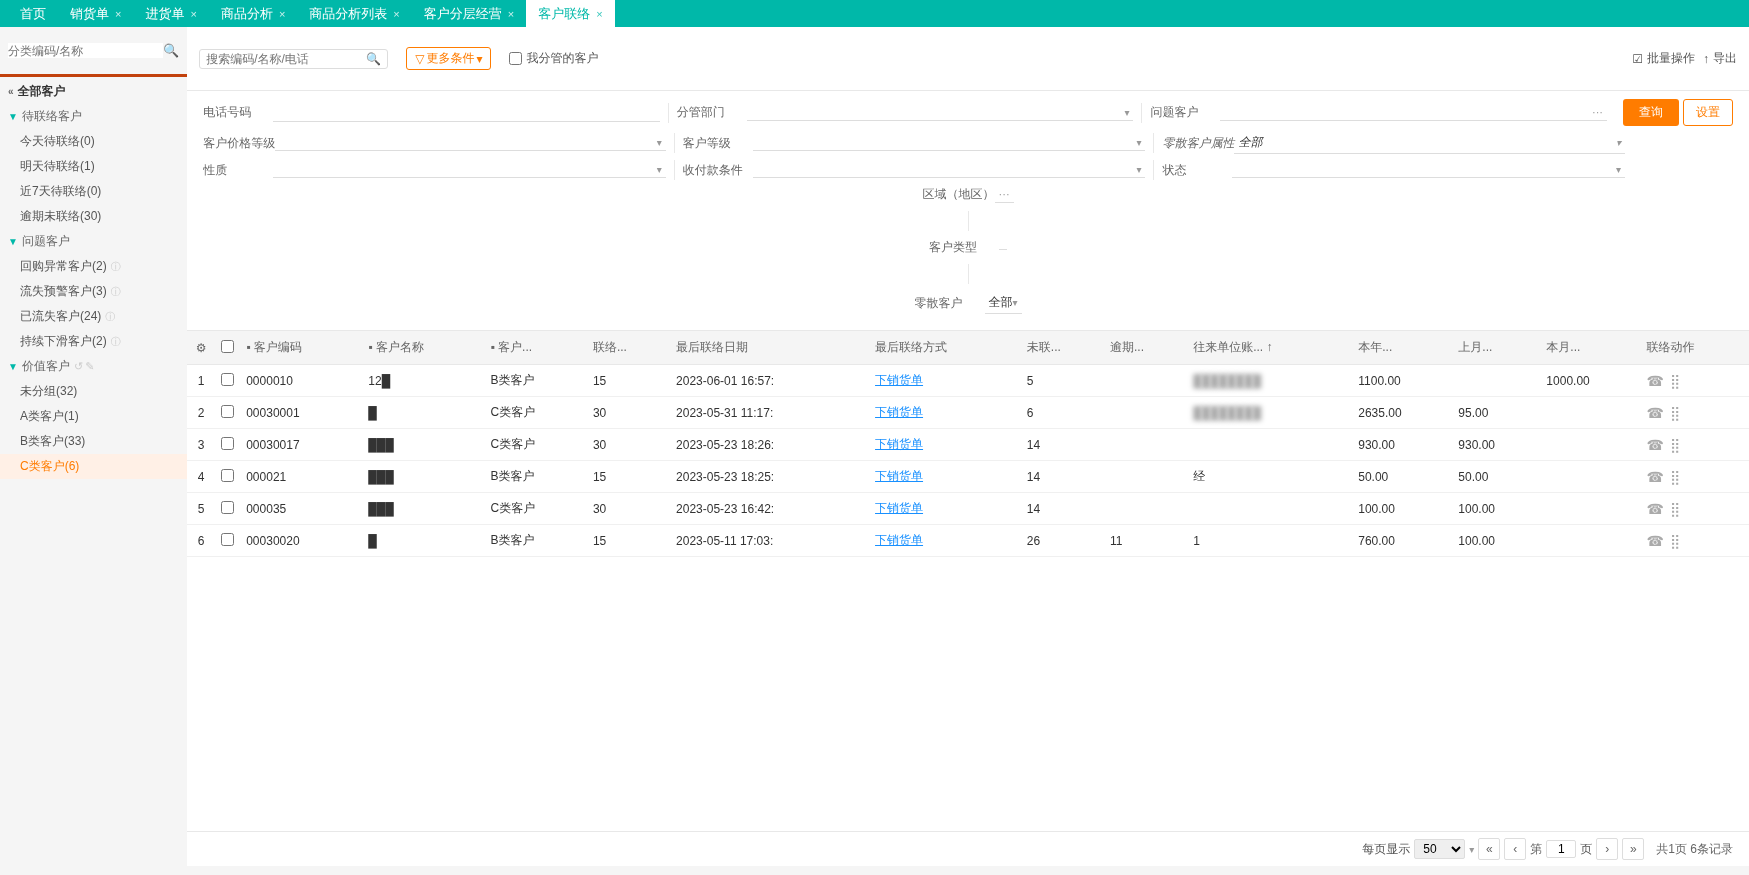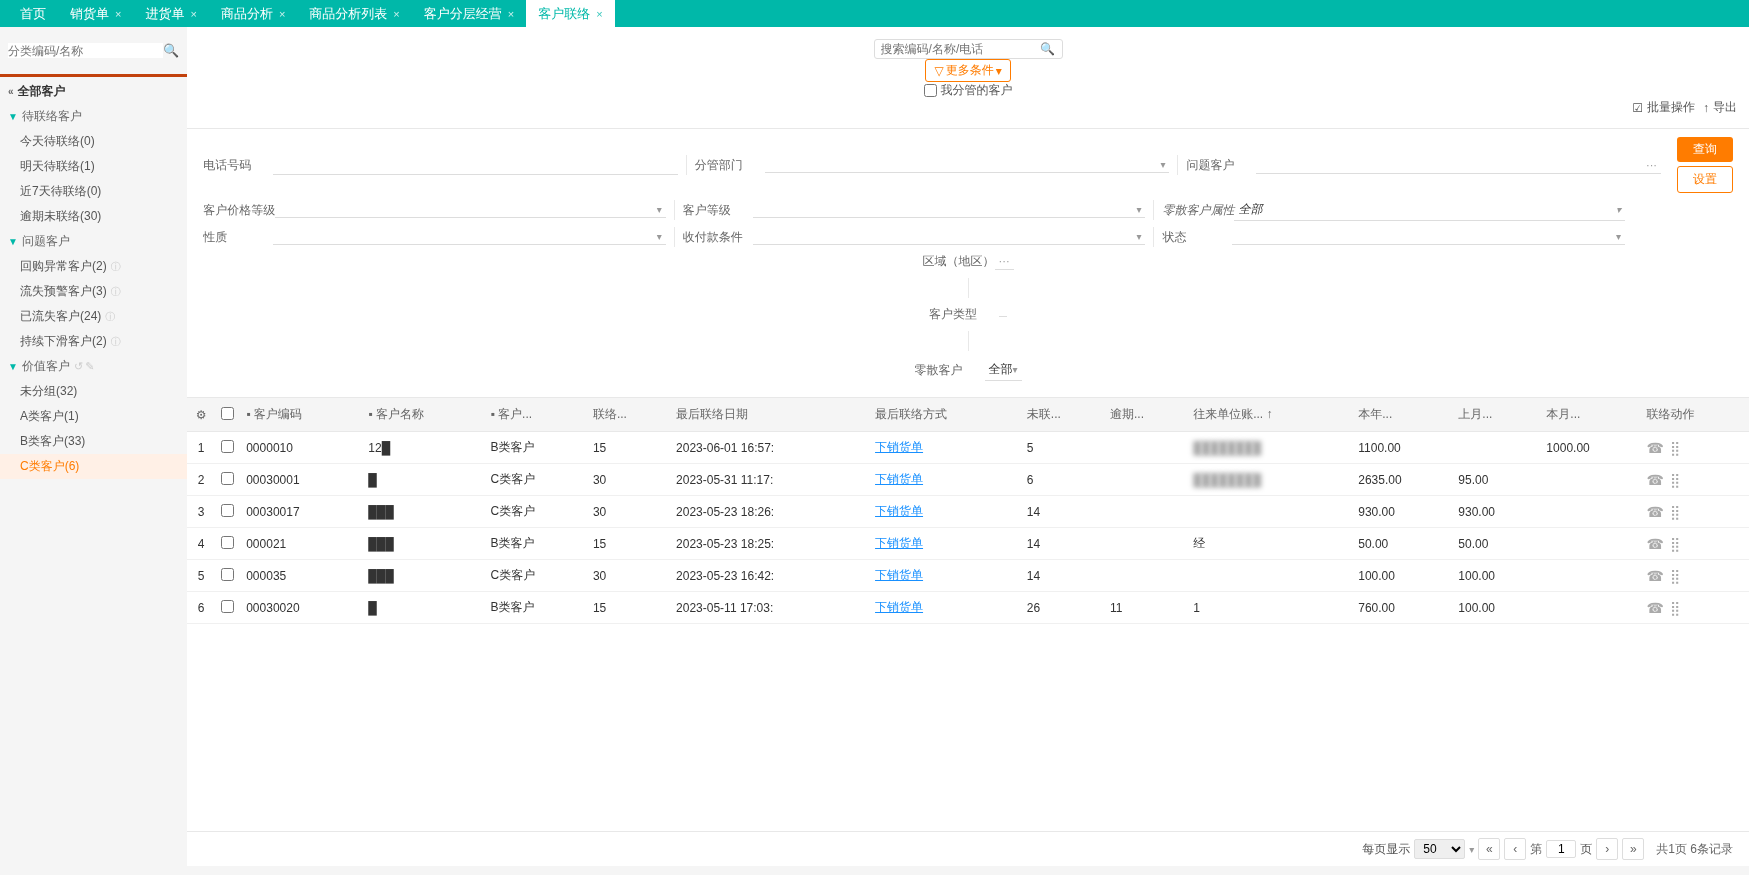--- a/index.html
+++ b/index.html
@@ -21,21 +21,21 @@
     .sidebar-group-title { padding: 4px 8px; font-size: 12px; color: #666; display: flex; align-items: center; }
     .sidebar-group-title .triangle { color: #00b8a9; margin-right: 4px; font-size: 10px; }
     .sidebar-item { padding: 4px 8px 4px 20px; font-size: 12px; color: #555; cursor: pointer; display: flex; align-items: center; }
     .sidebar-item.active { background: #fff0e6; color: #ff7c00; }
     .sidebar-item .info-icon { margin-left: 4px; color: #ccc; font-size: 10px; }
 
     
     .content-area { flex: 1; display: flex; flex-direction: column; overflow: hidden; background: #f5f5f5; }
 
     
-    .filter-bar { background: #fff; padding: 12px 12px; display: flex; align-items: center; gap: 0; border-bottom: 1px solid #e8e8e8; flex-direction: column; }
+    .filter-bar { background: #fff; padding: 20px 12px; display: flex; align-items: center; gap: 18px; border-bottom: 1px solid #e8e8e8; }
     .filter-search { display: flex; align-items: center; border: 1px solid #ddd; border-radius: 3px; padding: 2px 6px; min-width: 180px; }
     .filter-search input { border: none; outline: none; font-size: 12px; color: #999; width: 140px; }
     .filter-search .s-icon { color: #ccc; }
     .filter-more { display: flex; align-items: center; color: #ff7c00; cursor: pointer; font-size: 12px; gap: 2px; border: 1px solid #ff7c00; border-radius: 3px; padding: 2px 8px; }
     .filter-checkbox { display: flex; align-items: center; gap: 4px; color: #555; font-size: 12px; cursor: pointer; }
     .filter-checkbox input { cursor: pointer; }
     .filter-right { margin-left: auto; display: flex; align-items: center; gap: 8px; }
     .btn-batch { display: flex; align-items: center; gap: 4px; color: #555; font-size: 12px; cursor: pointer; }
     .btn-export { display: flex; align-items: center; gap: 4px; color: #555; font-size: 12px; cursor: pointer; }
 
@@ -45,21 +45,21 @@
     .adv-filter-row:last-child { margin-bottom: 0; flex-direction: column; }
     .filter-field { display: flex; align-items: center; flex: 1; min-width: 0; }
     .filter-label { color: #666; font-size: 12px; white-space: nowrap; min-width: 70px; }
     .filter-input { flex: 1; border: none; border-bottom: 1px solid #ddd; outline: none; font-size: 12px; padding: 2px 4px; color: #333; }
     .filter-select { flex: 1; display: flex; align-items: center; border-bottom: 1px solid #ddd; cursor: pointer; padding: 2px 4px; position: relative; }
     .filter-select .placeholder { color: #ccc; font-size: 12px; flex: 1; }
     .filter-select .chevron { color: #999; font-size: 10px; margin-left: auto; }
     .filter-divider { width: 1px; background: #e8e8e8; height: 20px; }
     .btn-query { background: #ff7c00; color: #fff; border: none; border-radius: 3px; padding: 4px 16px; font-size: 12px; cursor: pointer; white-space: nowrap; }
     .btn-setting { background: #fff; color: #ff7c00; border: 1px solid #ff7c00; border-radius: 3px; padding: 4px 12px; font-size: 12px; cursor: pointer; white-space: nowrap; }
-    .filter-actions { display: flex; flex-direction: column; gap: 4px; margin-left: 8px; }
+    .filter-actions { display: flex; flex-direction: row; gap: 4px; margin-left: 8px; }
 
     
     .table-container { flex: 1; overflow: auto; background: #fff; margin: 0; }
     table { width: 100%; border-collapse: collapse; font-size: 12px; }
     thead tr { background: #f5f5f5; }
     th { padding: 8px 6px; text-align: left; font-weight: normal; color: #666; border-bottom: 1px solid #e8e8e8; white-space: nowrap; position: sticky; top: 0; background: #f5f5f5; z-index: 1; }
     td { padding: 7px 6px; border-bottom: 1px solid #f0f0f0; color: #333; white-space: nowrap; }
     .th-settings { width: 28px; text-align: center; }
     .th-check { width: 24px; text-align: center; }
     .col-link { color: #1890ff; cursor: pointer; text-decoration: underline; }

